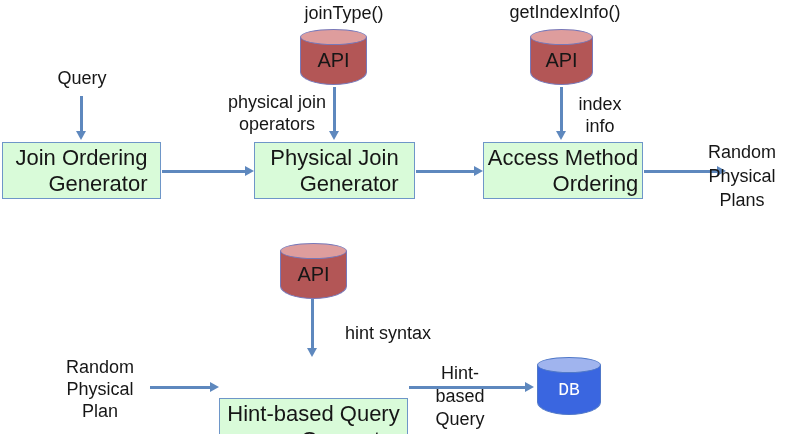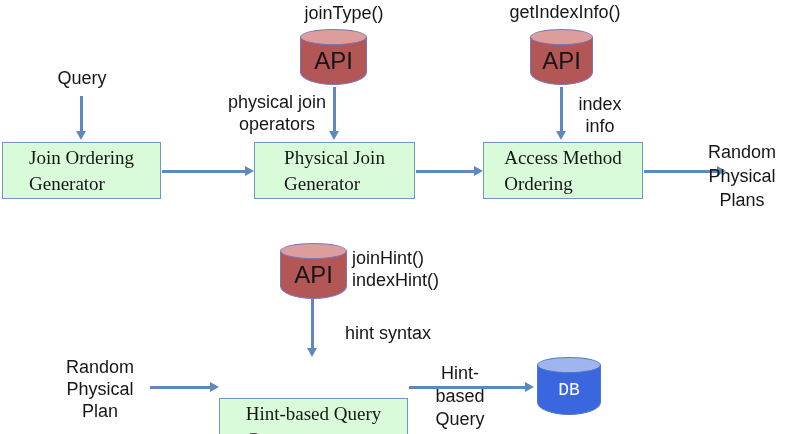--- a/index.html
+++ b/index.html
@@ -2,22 +2,22 @@
 <html style="--box-fill: #d9fbd9; --box-border: #6e96c8; --arrow: #5e88be; --api-body: #b35656; --api-top: #de9d9d; --api-border: #7878b8; --db-body: #3a66e0; --db-top: #a0b4ee; --db-border: #5078c8;"><head>
 <meta charset="utf-8">
 <style>
   html,body { margin:0; padding:0; background:#ffffff; }
   .canvas {
     position:relative; width:786px; height:434px; background:#ffffff;
     font-family:"Liberation Sans", sans-serif; color:#161616; overflow:hidden;
   }
   .box {
     position:absolute; background:var(--box-fill); border:1.6px solid var(--box-border);
-    display:flex; align-items:center; justify-content:center; text-align:left;
-    font-size:19px; line-height:26px; white-space:pre-line; box-sizing:border-box;font-family:Liberation Serif, serif;
+    display:flex; align-items:center; justify-content:center; text-align:right;
+    font-size:22px; line-height:26px; white-space:pre-line; box-sizing:border-box;
   }
   .lbl {
     position:absolute; text-align:center; font-size:18px; line-height:21.5px;
     white-space:pre-line;
   }
   .lbl.left { text-align:left; }
   .arrow-h { position:absolute; height:2.6px; background:var(--arrow); }
   .arrow-h::after {
     content:""; position:absolute; right:-9px; top:50%; transform:translateY(-50%);
     border-left:9px solid var(--arrow); border-top:5.5px solid transparent; border-bottom:5.5px solid transparent;
@@ -26,21 +26,21 @@
   .arrow-v::after {
     content:""; position:absolute; bottom:-8px; left:50%; transform:translateX(-50%);
     border-top:9px solid var(--arrow); border-left:5.5px solid transparent; border-right:5.5px solid transparent;
   }
   .cylinder { position:absolute; }
   .cyl-body {
     position:absolute; left:0; right:0; top:8px; bottom:0;
     background:var(--api-body); border:1.6px solid var(--api-border); border-top:none;
     border-radius:0 0 50% 50% / 0 0 13px 13px;
     display:flex; align-items:center; justify-content:center;
-    font-size:24px; color:#161616; box-sizing:border-box;
+    font-size:20px; color:#161616; box-sizing:border-box;
   }
   .cyl-top {
     position:absolute; left:0; right:0; top:0; height:16px;
     background:var(--api-top); border:1.6px solid var(--api-border);
     border-radius:50%; box-sizing:border-box; z-index:1;
   }
   .cyl-db .cyl-body { background:var(--db-body); border-color:var(--db-border); color:#ffffff; font-size:18px; }
   .cyl-db .cyl-top  { background:var(--db-top);  border-color:var(--db-border); }
 </style>
 </head>
@@ -91,22 +91,20 @@
 Physical
 Plans</div>
 
   <div class="cylinder" style="left:280px; top:243px; width:67px; height:56px;">
     <div class="cyl-top"></div>
     <div class="cyl-body">
       <span>API</span>
     </div>
   </div>
 
-  <div class="lbl left" style="left:352px; top:248px; width:110px;">joinHint()
-indexHint()</div>
 
   <div class="arrow-v" style="left:311px; top:299px; height:50px;"></div>
 
   <div class="lbl" style="left:336px; top:323px; width:104px;text-align:center;">hint syntax</div>
 
   <div class="lbl" style="left:52px; top:356px; width:96px; line-height:22px;">Random
 Physical
 Plan</div>
 
   <div class="arrow-h" style="left:150px; top:386px; width:60px;"></div>

